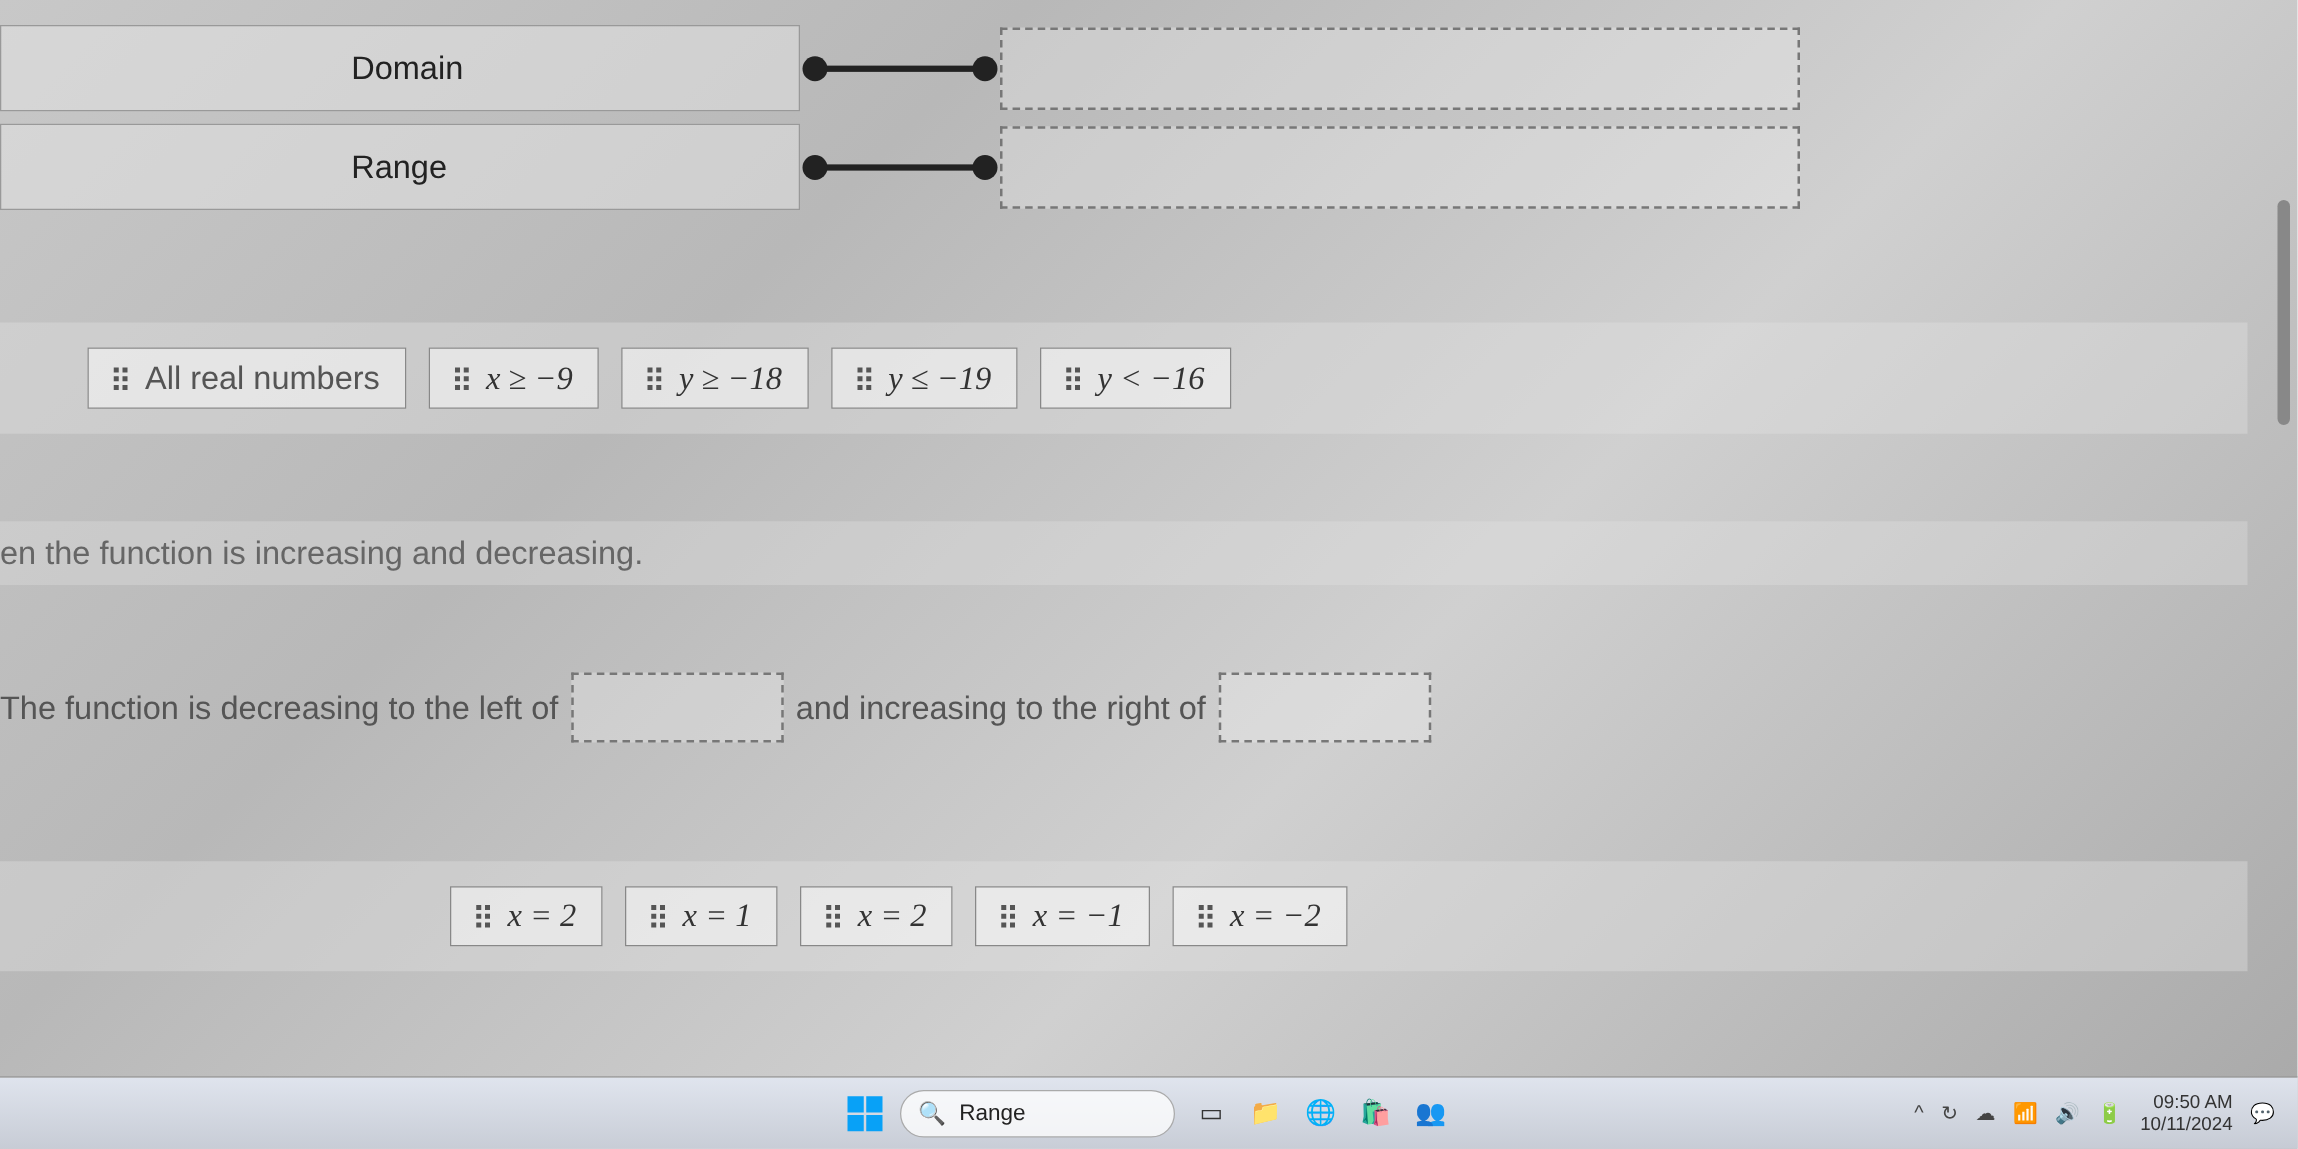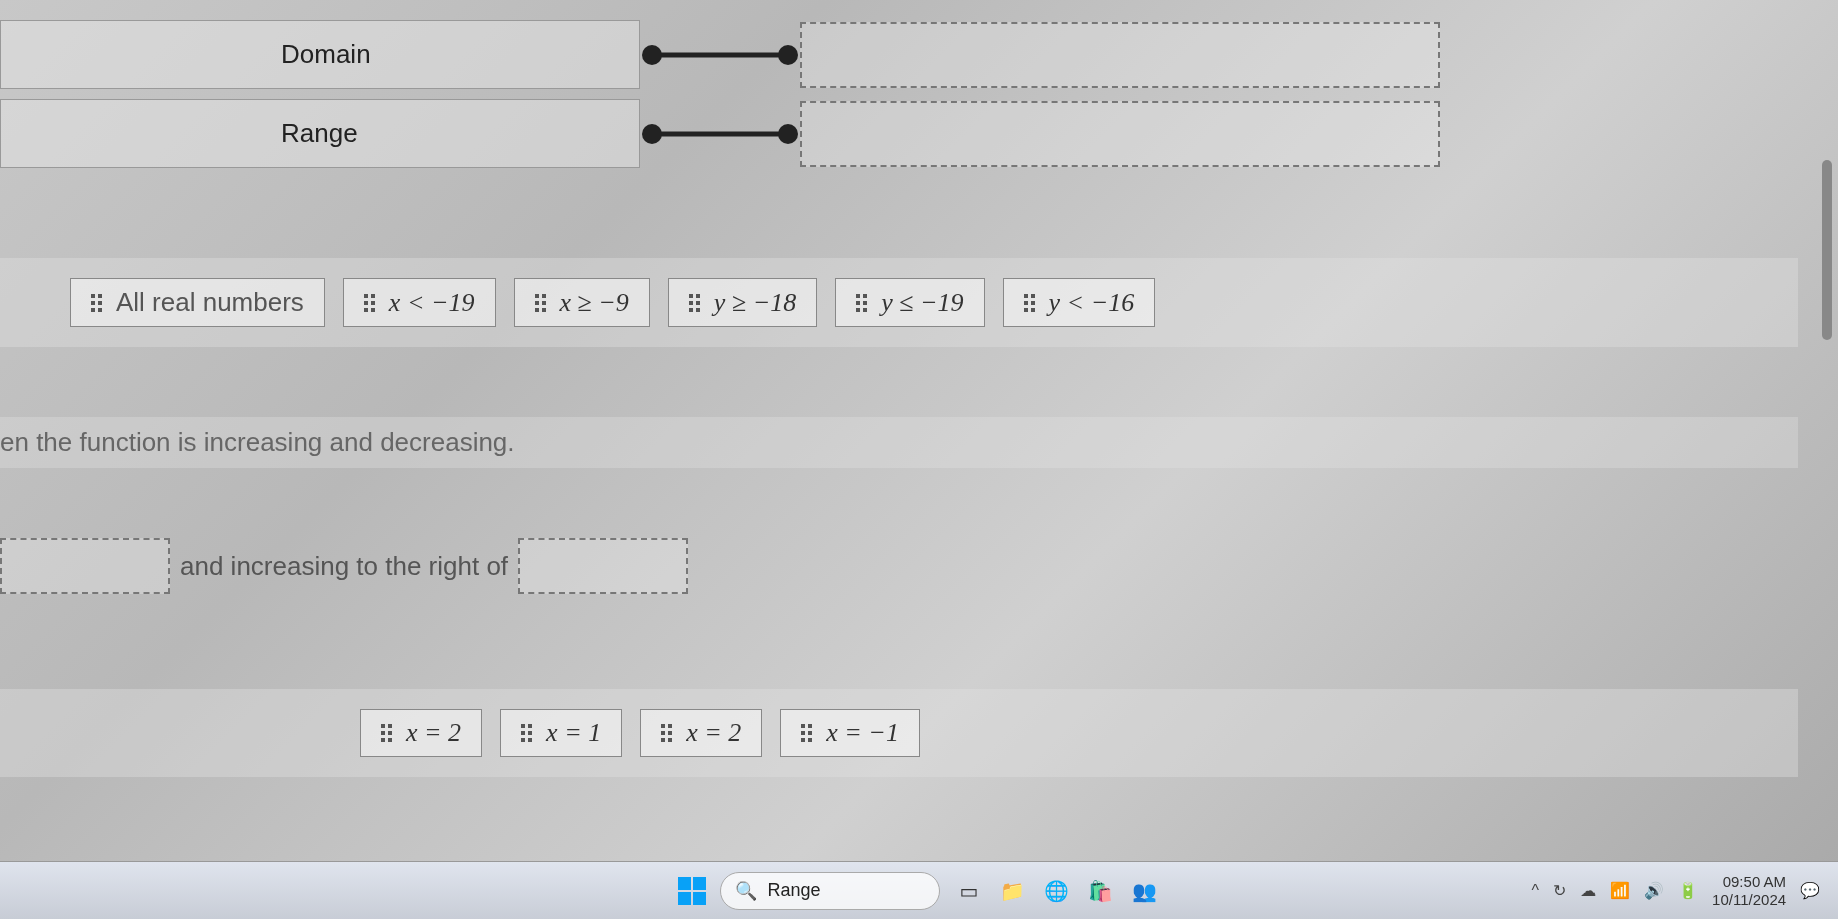--- a/index.html
+++ b/index.html
@@ -253,31 +253,20 @@
     </div>
     <div class="tile">
       <span class="grip">
           <span></span>
           <span></span>
           <span></span>
           <span></span>
           <span></span>
           <span></span>
         </span>
-      <span class="label">x &lt; −19</span>
-    </div>
-    <div class="tile">
-      <span class="grip">
-          <span></span>
-          <span></span>
-          <span></span>
-          <span></span>
-          <span></span>
-          <span></span>
-        </span>
       <span class="label">x ≥ −9</span>
     </div>
     <div class="tile">
       <span class="grip">
           <span></span>
           <span></span>
           <span></span>
           <span></span>
           <span></span>
           <span></span>
@@ -304,20 +293,21 @@
           <span></span>
           <span></span>
         </span>
       <span class="label">y &lt; −16</span>
     </div>
   </div>
 
   <div class="question-line">en the function is increasing and decreasing.</div>
 
   <div class="sentence">
+    <span>The function is decreasing to the left of</span>
     <span class="dropzone-small"></span>
     <span>and increasing to the right of</span>
     <span class="dropzone-small"></span>
   </div>
 
   <div class="tiles-band2">
     <div class="tile">
       <span class="grip">
           <span></span>
           <span></span>
@@ -353,20 +343,31 @@
     <div class="tile">
       <span class="grip">
           <span></span>
           <span></span>
           <span></span>
           <span></span>
           <span></span>
           <span></span>
         </span>
       <span class="label">x = −1</span>
+    </div>
+    <div class="tile">
+      <span class="grip">
+          <span></span>
+          <span></span>
+          <span></span>
+          <span></span>
+          <span></span>
+          <span></span>
+        </span>
+      <span class="label">x = −2</span>
     </div>
   </div>
 
 </div>
 
 <div class="scroll-track"></div>
 
 <div class="taskbar">
   <div class="center">
     <div class="start-icon">

